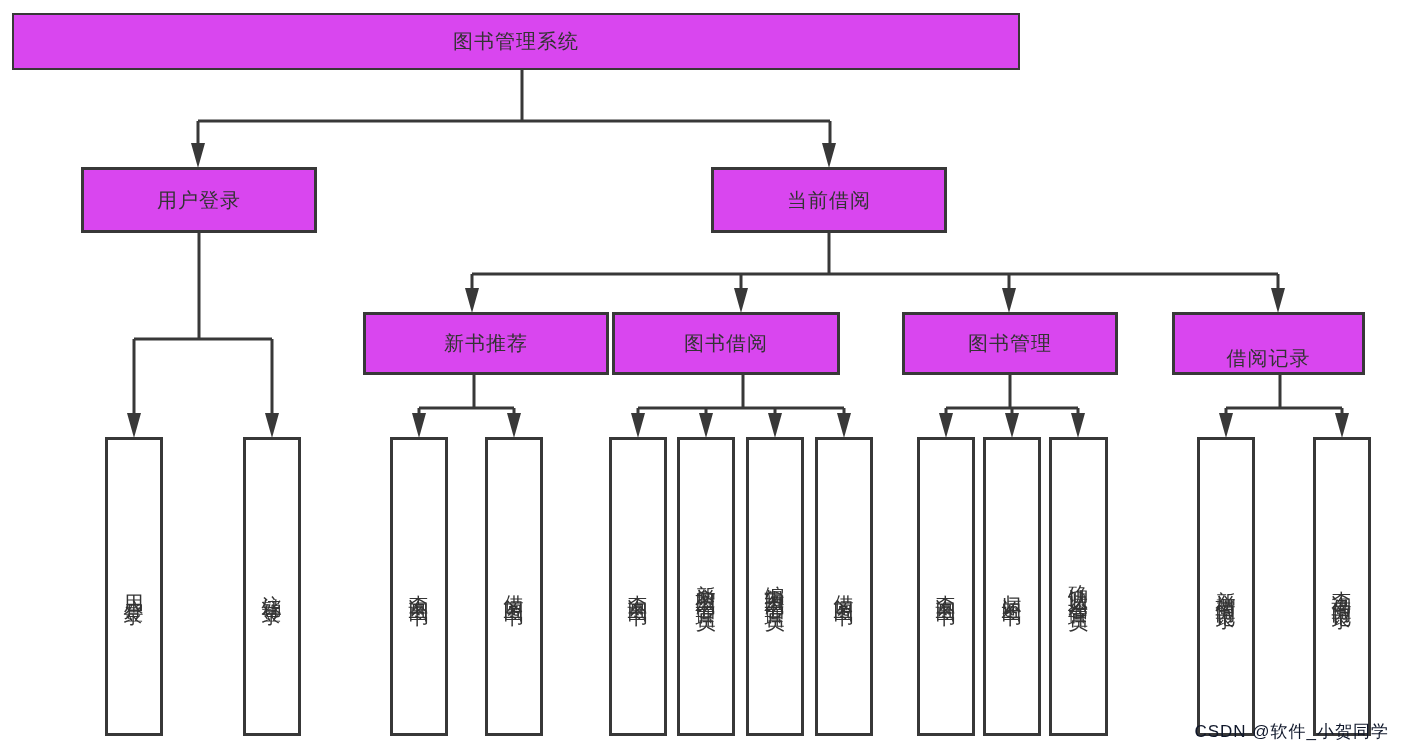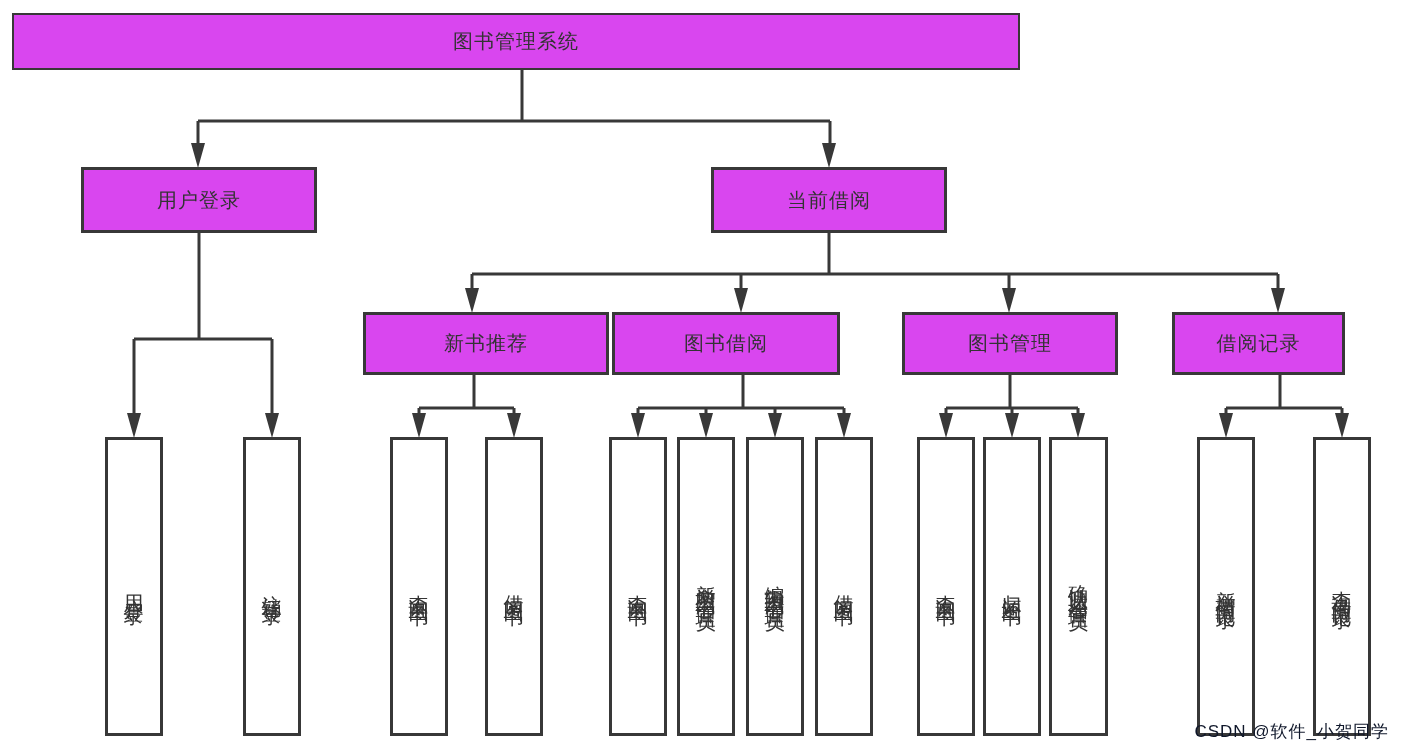--- a/index.html
+++ b/index.html
@@ -99,21 +99,21 @@
 
   <div class="hnode" style="left:363px; top:312px; width:246px; height:63px;">
     <span>新书推荐</span>
   </div>
   <div class="hnode" style="left:612px; top:312px; width:228px; height:63px;">
     <span>图书借阅</span>
   </div>
   <div class="hnode" style="left:902px; top:312px; width:216px; height:63px;">
     <span>图书管理</span>
   </div>
-  <div class="hnode" style="left:1172px; top:312px; width:173px; height:63px;">
+  <div class="hnode" style="left:1172px; top:312px; width:193px; height:63px;align-items:flex-end;">
     <span>借阅记录</span>
   </div>
 
   <div class="leaf" style="left:105px;">
     <span class="vtext">用户登录</span>
   </div>
   <div class="leaf" style="left:243px;">
     <span class="vtext">注销登录</span>
   </div>
 

